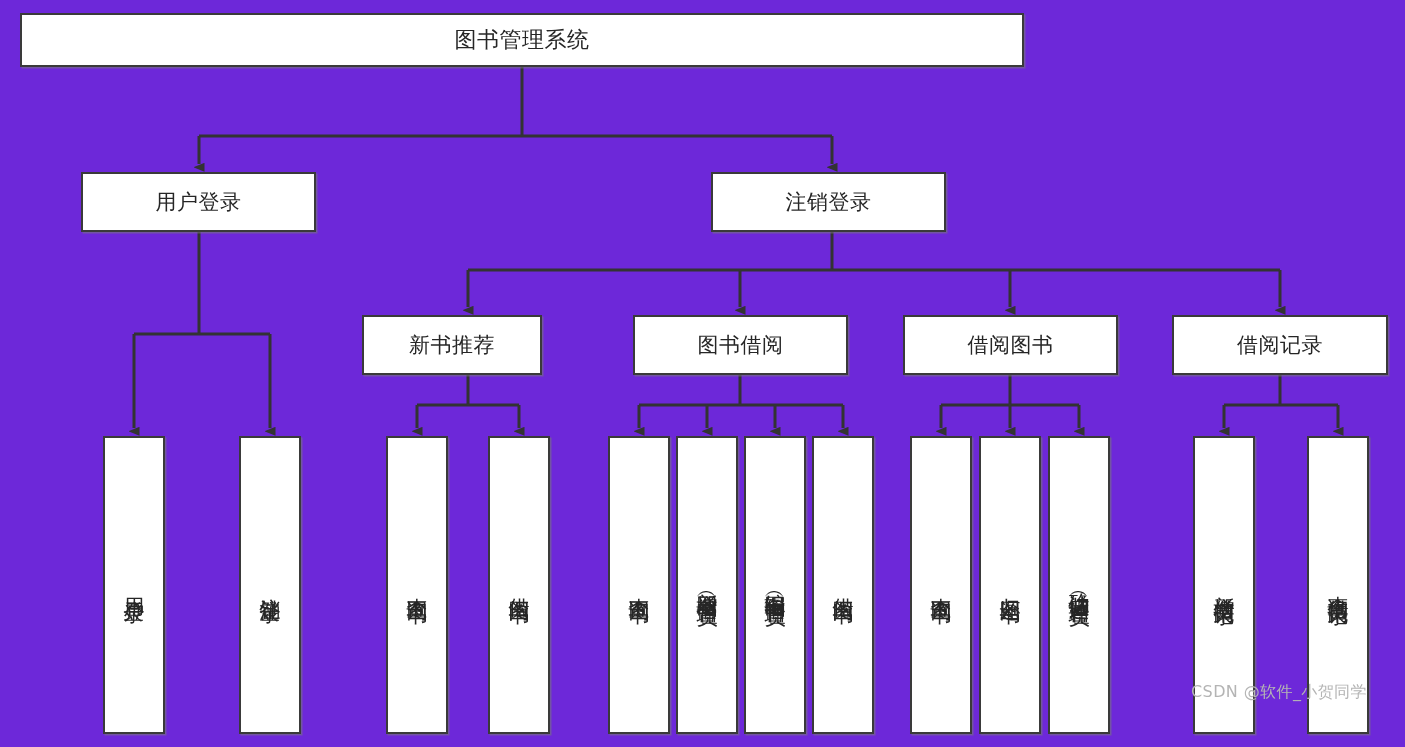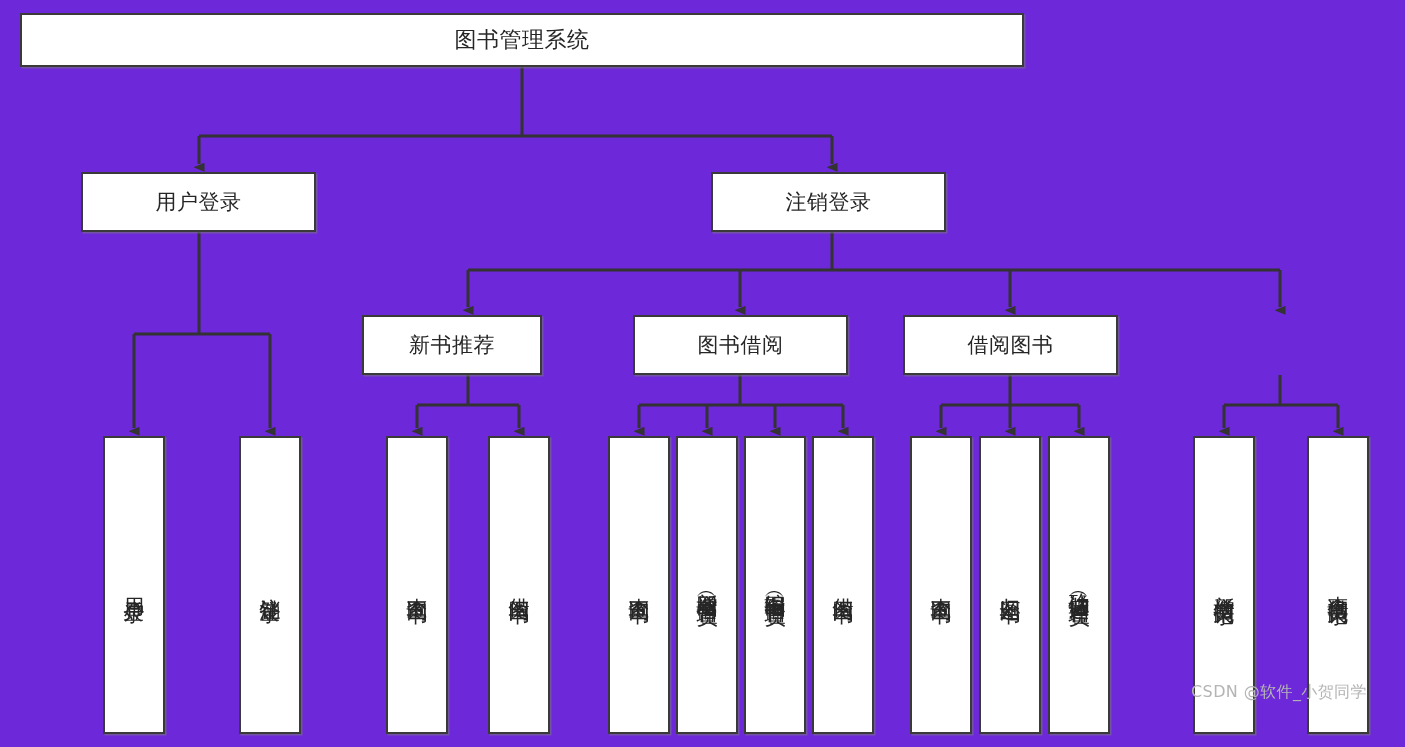--- a/index.html
+++ b/index.html
@@ -150,20 +150,23 @@
   </div>
 
   <div class="node horiz" style="left:633px; top:315px; width:215px; height:60px;">
     <span class="label">图书借阅</span>
   </div>
 
   <div class="node horiz" style="left:903px; top:315px; width:215px; height:60px;">
     <span class="label">借阅图书</span>
   </div>
 
+  <div class="node horiz" style="left:1172px; top:315px; width:216px; height:60px;">
+    <span class="label">借阅记录</span>
+  </div>
 
   <div class="node vert" style="left:103px; top:436px; width:62px; height:298px;">
     <span class="label">用户登录</span>
   </div>
 
   <div class="node vert" style="left:239px; top:436px; width:62px; height:298px;">
     <span class="label">注销登录</span>
   </div>
 
   <div class="node vert" style="left:386px; top:436px; width:62px; height:298px;">

